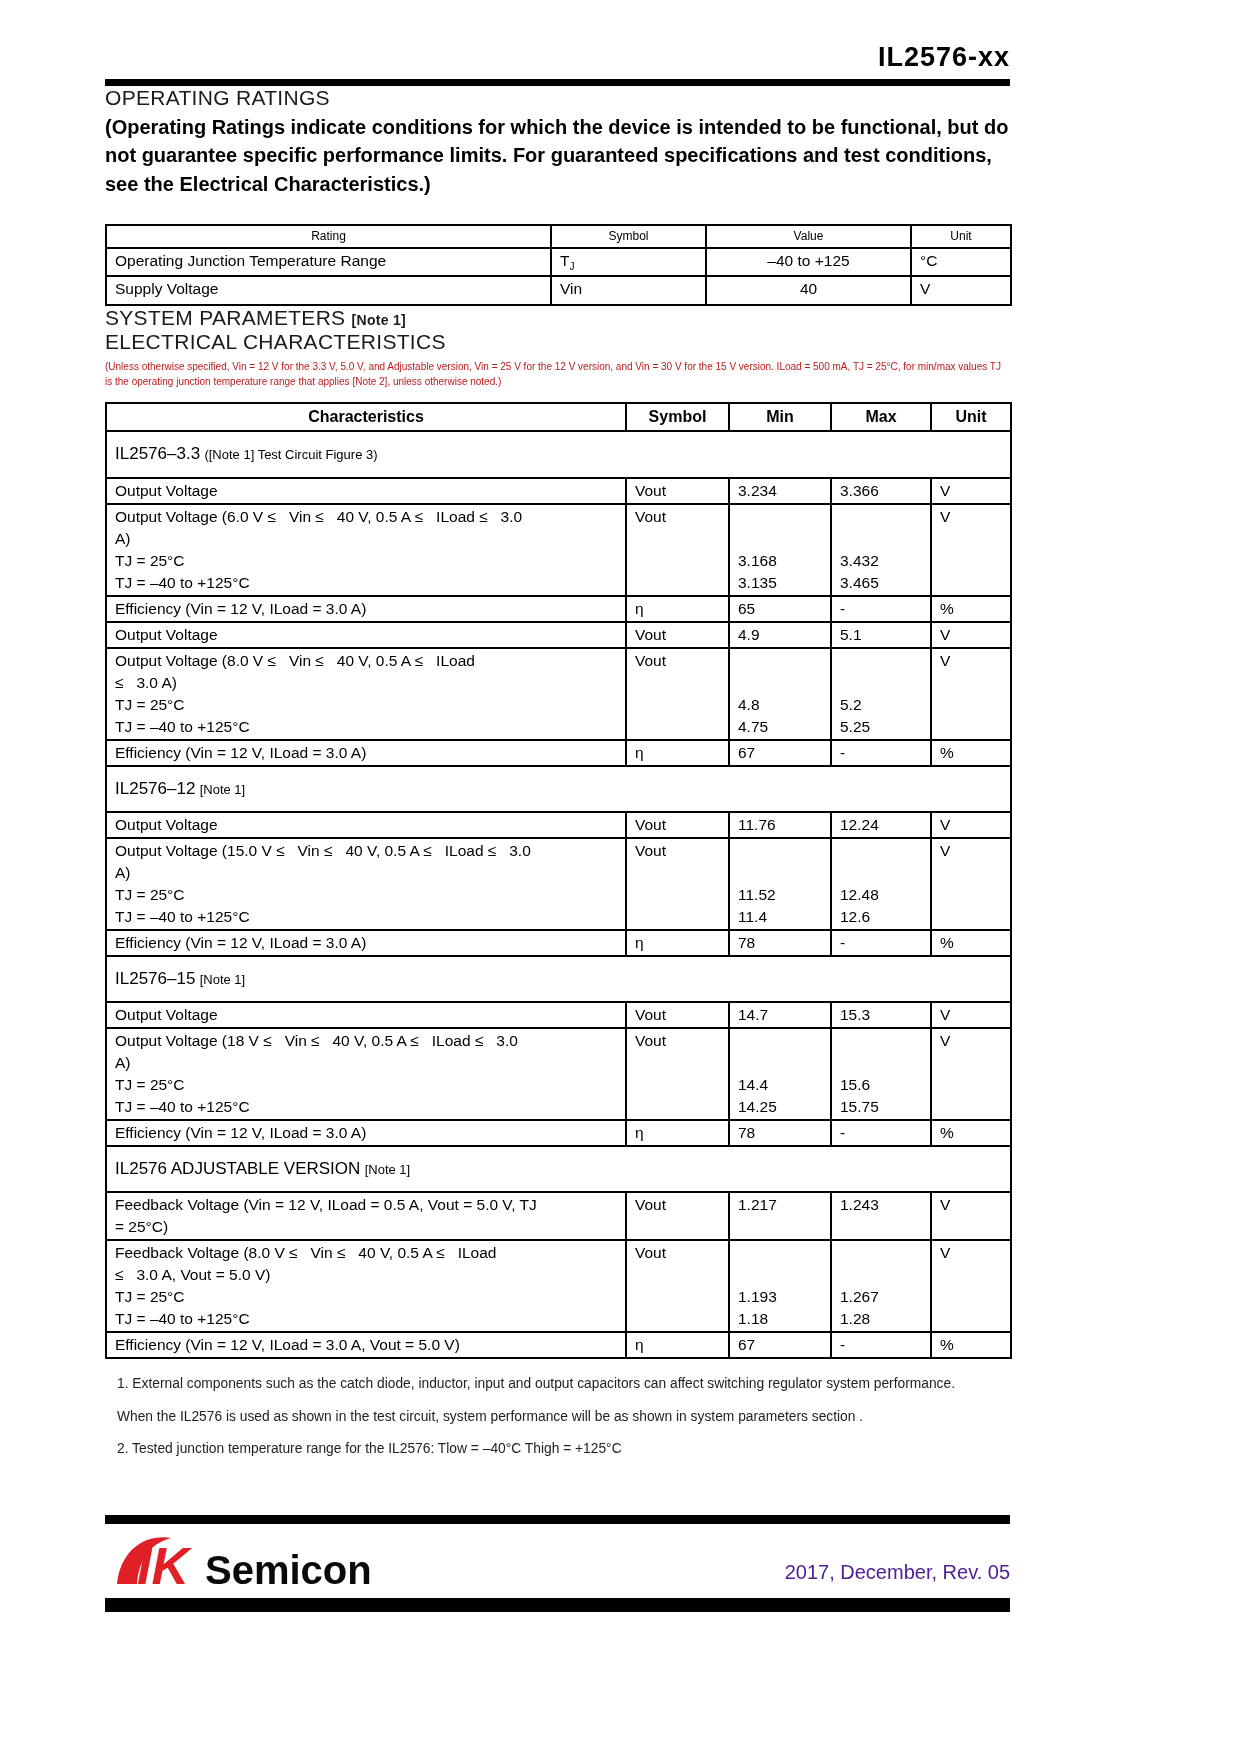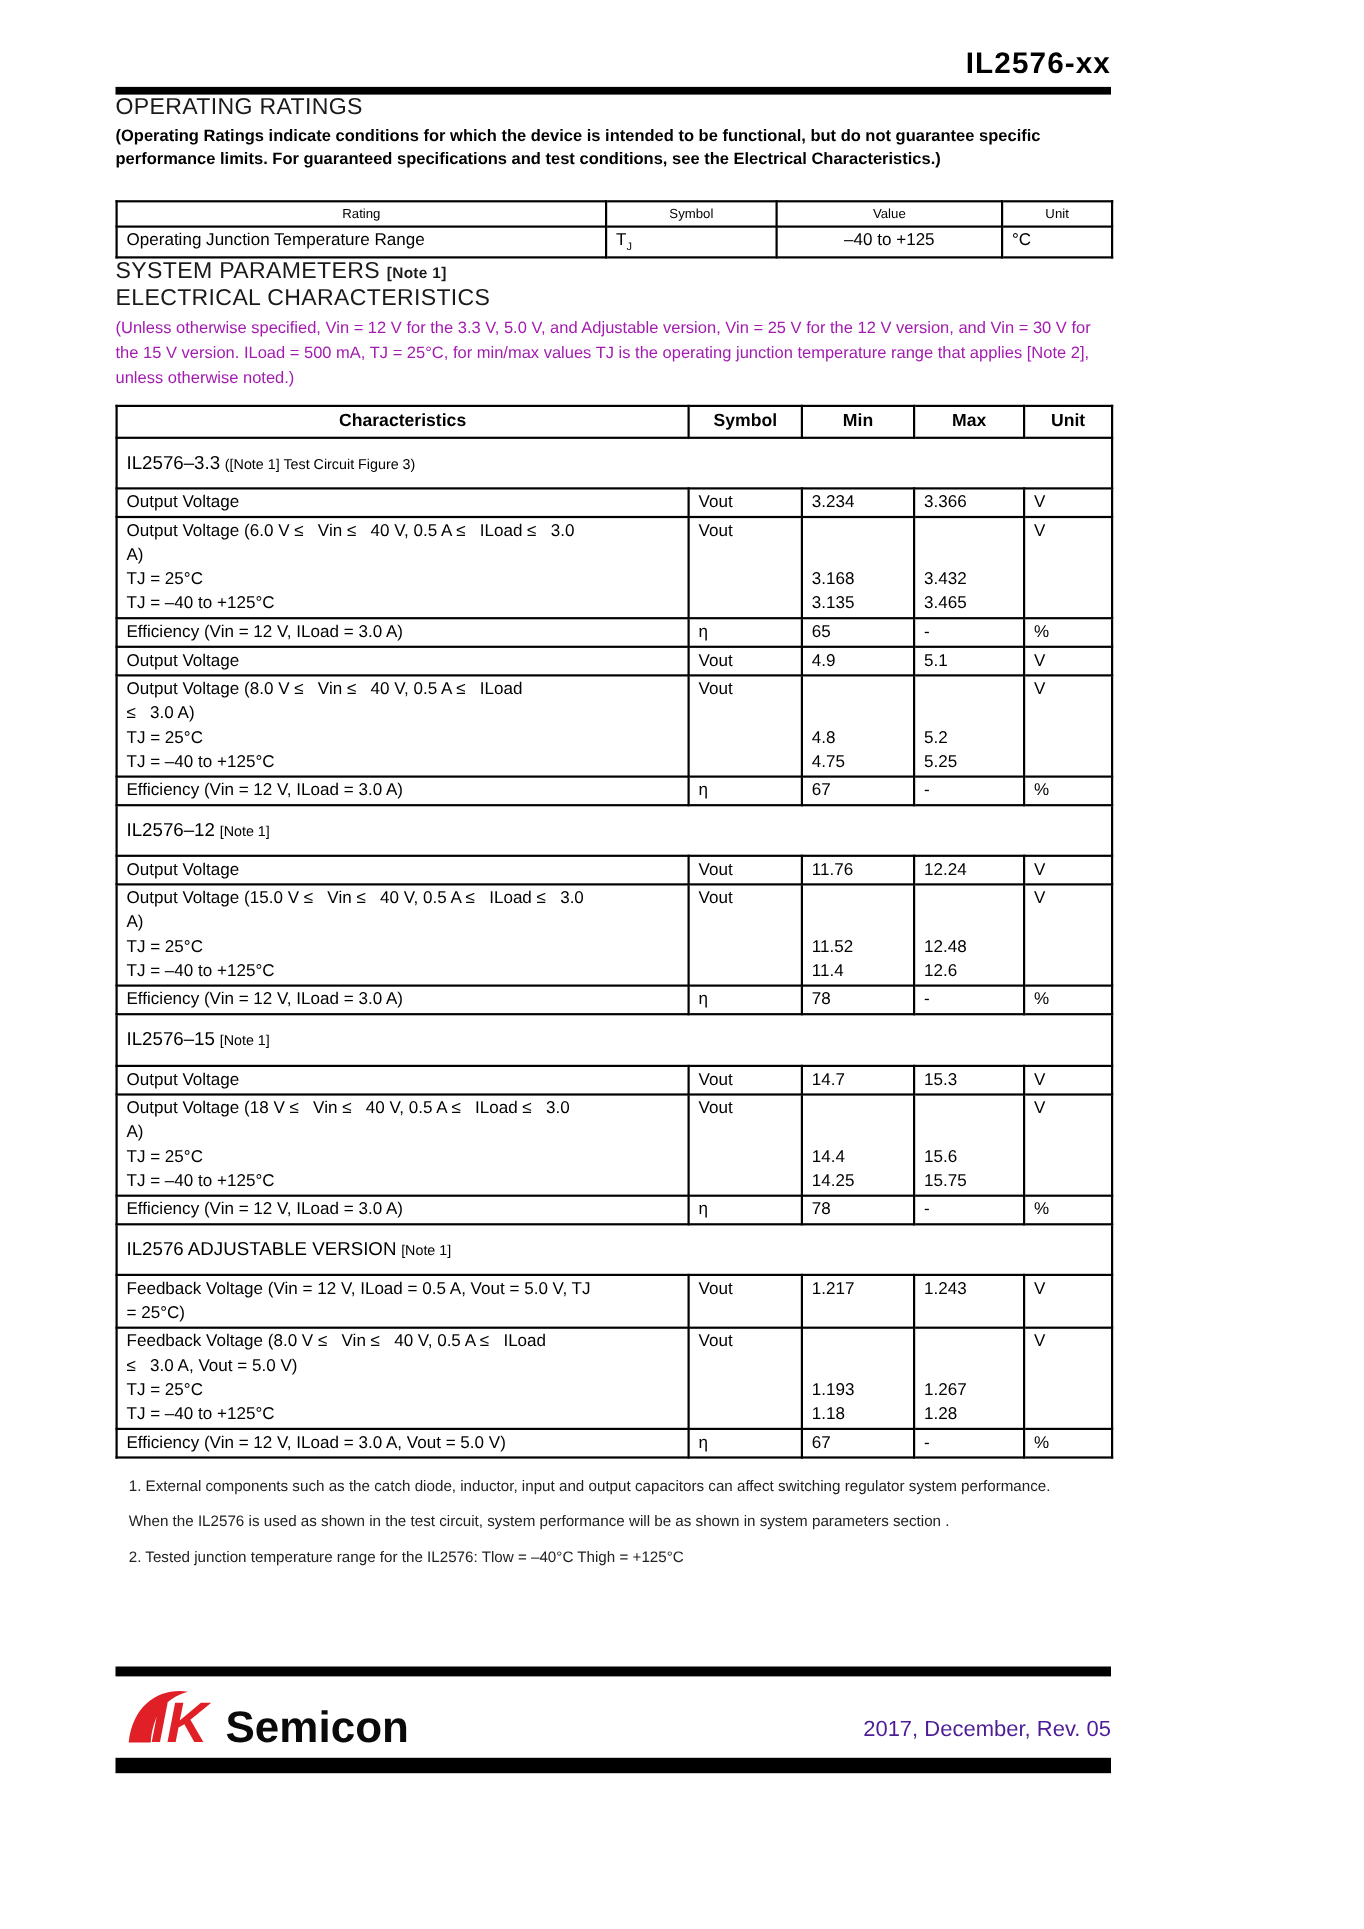--- a/index.html
+++ b/index.html
@@ -9,34 +9,34 @@
     color: #000;
   }
   .page { position: relative; width: 1240px; height: 1754px; background: #fff; overflow: hidden; }
   .content { position: absolute; left: 105px; top: 0; width: 905px; }
 
   .doc-id { margin-top: 42px; text-align: right; font-size: 27px; font-weight: bold; letter-spacing: 1px; }
   .header-rule { margin-top: 6px; height: 7px; background: #000; }
 
   h2.sec { margin: 0; font-size: 21px; font-weight: 400; color: #1a1a1a; letter-spacing: 0.3px; }
   .op-title { margin-top: 46px; }
-  .bold-desc { margin: 3px 0 0 0; font-size: 15px; font-weight: bold; line-height: 1.42; }
+  .bold-desc { margin: 3px 0 0 0; font-size: 20px; font-weight: bold; line-height: 1.42; }
 
   table { border-collapse: collapse; width: 100%; table-layout: fixed; }
   th, td { border: 2px solid #000; padding: 1px 8px; font-size: 15.5px; line-height: 1.42; vertical-align: top; text-align: left; overflow: hidden; }
 
   .ratings-table { margin-top: 26px; }
   .ratings-table th { font-weight: 400; text-align: center; font-size: 12px; padding: 2px 8px; }
   .ratings-table .t-center { text-align: center; }
   sub.sub { font-size: 10px; }
 
   .sysparam { margin-top: 58px; }
   .sysparam .note-b, .note-b { font-size: 14px; font-weight: bold; color: #1a1a1a; }
   .ec-title { margin-top: 28px; }
-  .ec-desc { margin: 5px 0 0 0; font-size: 15px; color: #a21caf; line-height: 1.5; }
+  .ec-desc { margin: 5px 0 0 0; font-size: 10px; color: #b91c1c; line-height: 1.5; }
 
   .ec-table { margin-top: 13px; }
   .ec-table thead th { font-weight: bold; text-align: center; font-size: 16px; padding: 2px 8px; }
   .c-char, .c-min, .c-max { white-space: pre-line; }
   .sec-row td { padding: 10px 8px; }
   .sec-label { font-size: 17px; }
   .sec-note { font-size: 13px; }
 
   .notes { margin-top: 15px; font-size: 13.8px; color: #222; line-height: 1.5; }
   .notes p { margin: 12px; }
@@ -75,20 +75,26 @@
           <th>Value</th>
           <th>Unit</th>
         </tr>
       </thead>
       <tbody>
         <tr>
           <td>Operating Junction Temperature Range</td>
           <td><span>T</span><sub class="sub">J</sub></td>
           <td class="t-center">–40 to +125</td>
           <td>°C</td>
+        </tr>
+        <tr>
+          <td>Supply Voltage</td>
+          <td><span>Vin</span><sub class="sub"></sub></td>
+          <td class="t-center">40</td>
+          <td>V</td>
         </tr>
       </tbody>
     </table>
 
     <h2 class="sec sysparam"><span>SYSTEM PARAMETERS</span> <span class="note-b">[Note 1]</span></h2>
 
     <h2 class="sec ec-title">ELECTRICAL CHARACTERISTICS</h2>
     <p class="ec-desc">(Unless otherwise specified, Vin = 12 V for the 3.3 V, 5.0 V, and Adjustable version, Vin = 25 V for the 12 V version, and Vin = 30 V for the 15 V version. ILoad = 500 mA, TJ = 25°C, for min/max values TJ is the operating junction temperature range that applies [Note 2], unless otherwise noted.)</p>
 
     <table class="ec-table">

